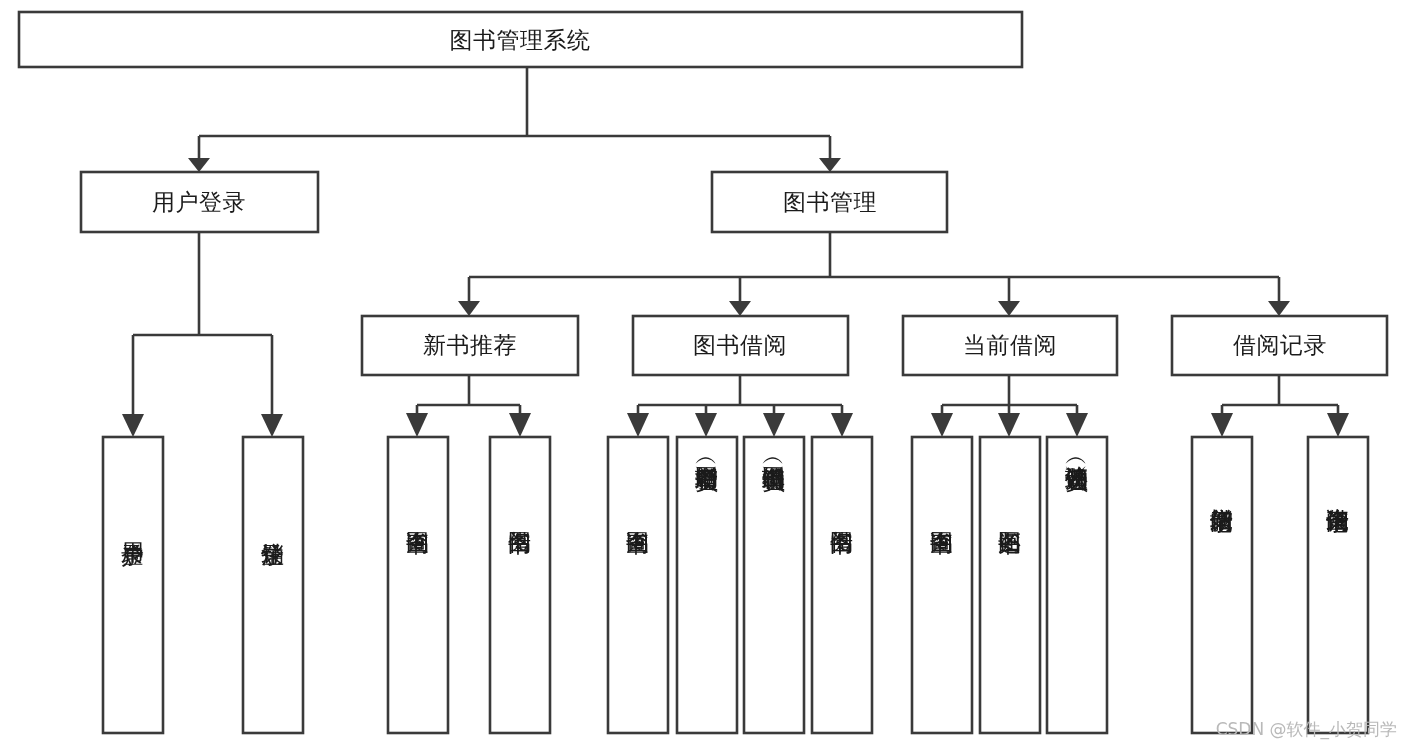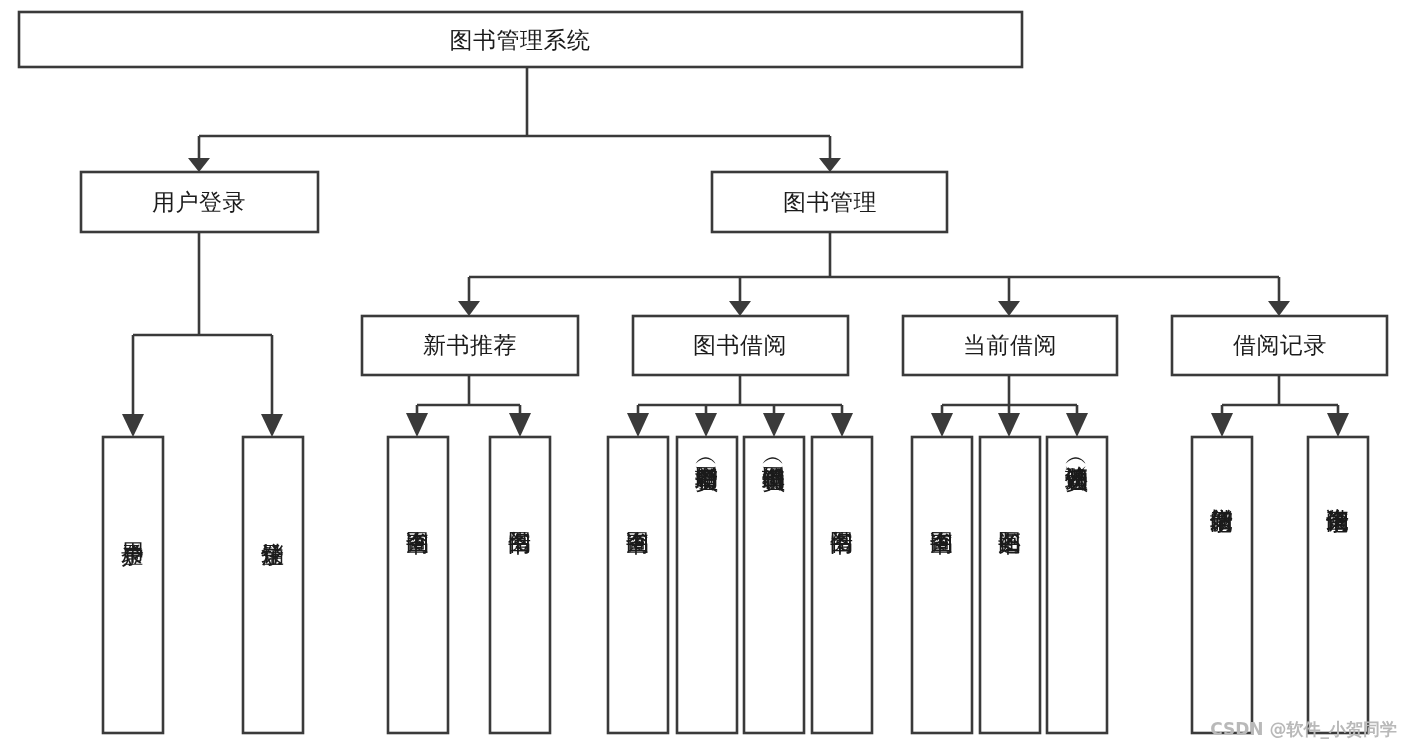--- a/index.html
+++ b/index.html
@@ -58,21 +58,20 @@
   .watermark {
     position: absolute;
     right: 8px;
     bottom: 6px;
     font-family: "DejaVu Sans", "Liberation Sans", sans-serif;
     font-size: 17px;
     color: #b9b9b9;
     white-space: nowrap;
     pointer-events: none;
     user-select: none;
-    font-weight: bold;
   }
 </style>
 </head>
 <body>
 
 <div id="diagram-root">
 
   <svg id="chart-svg" viewBox="0 0 1405 747" xmlns="http://www.w3.org/2000/svg">
 
     <g>

